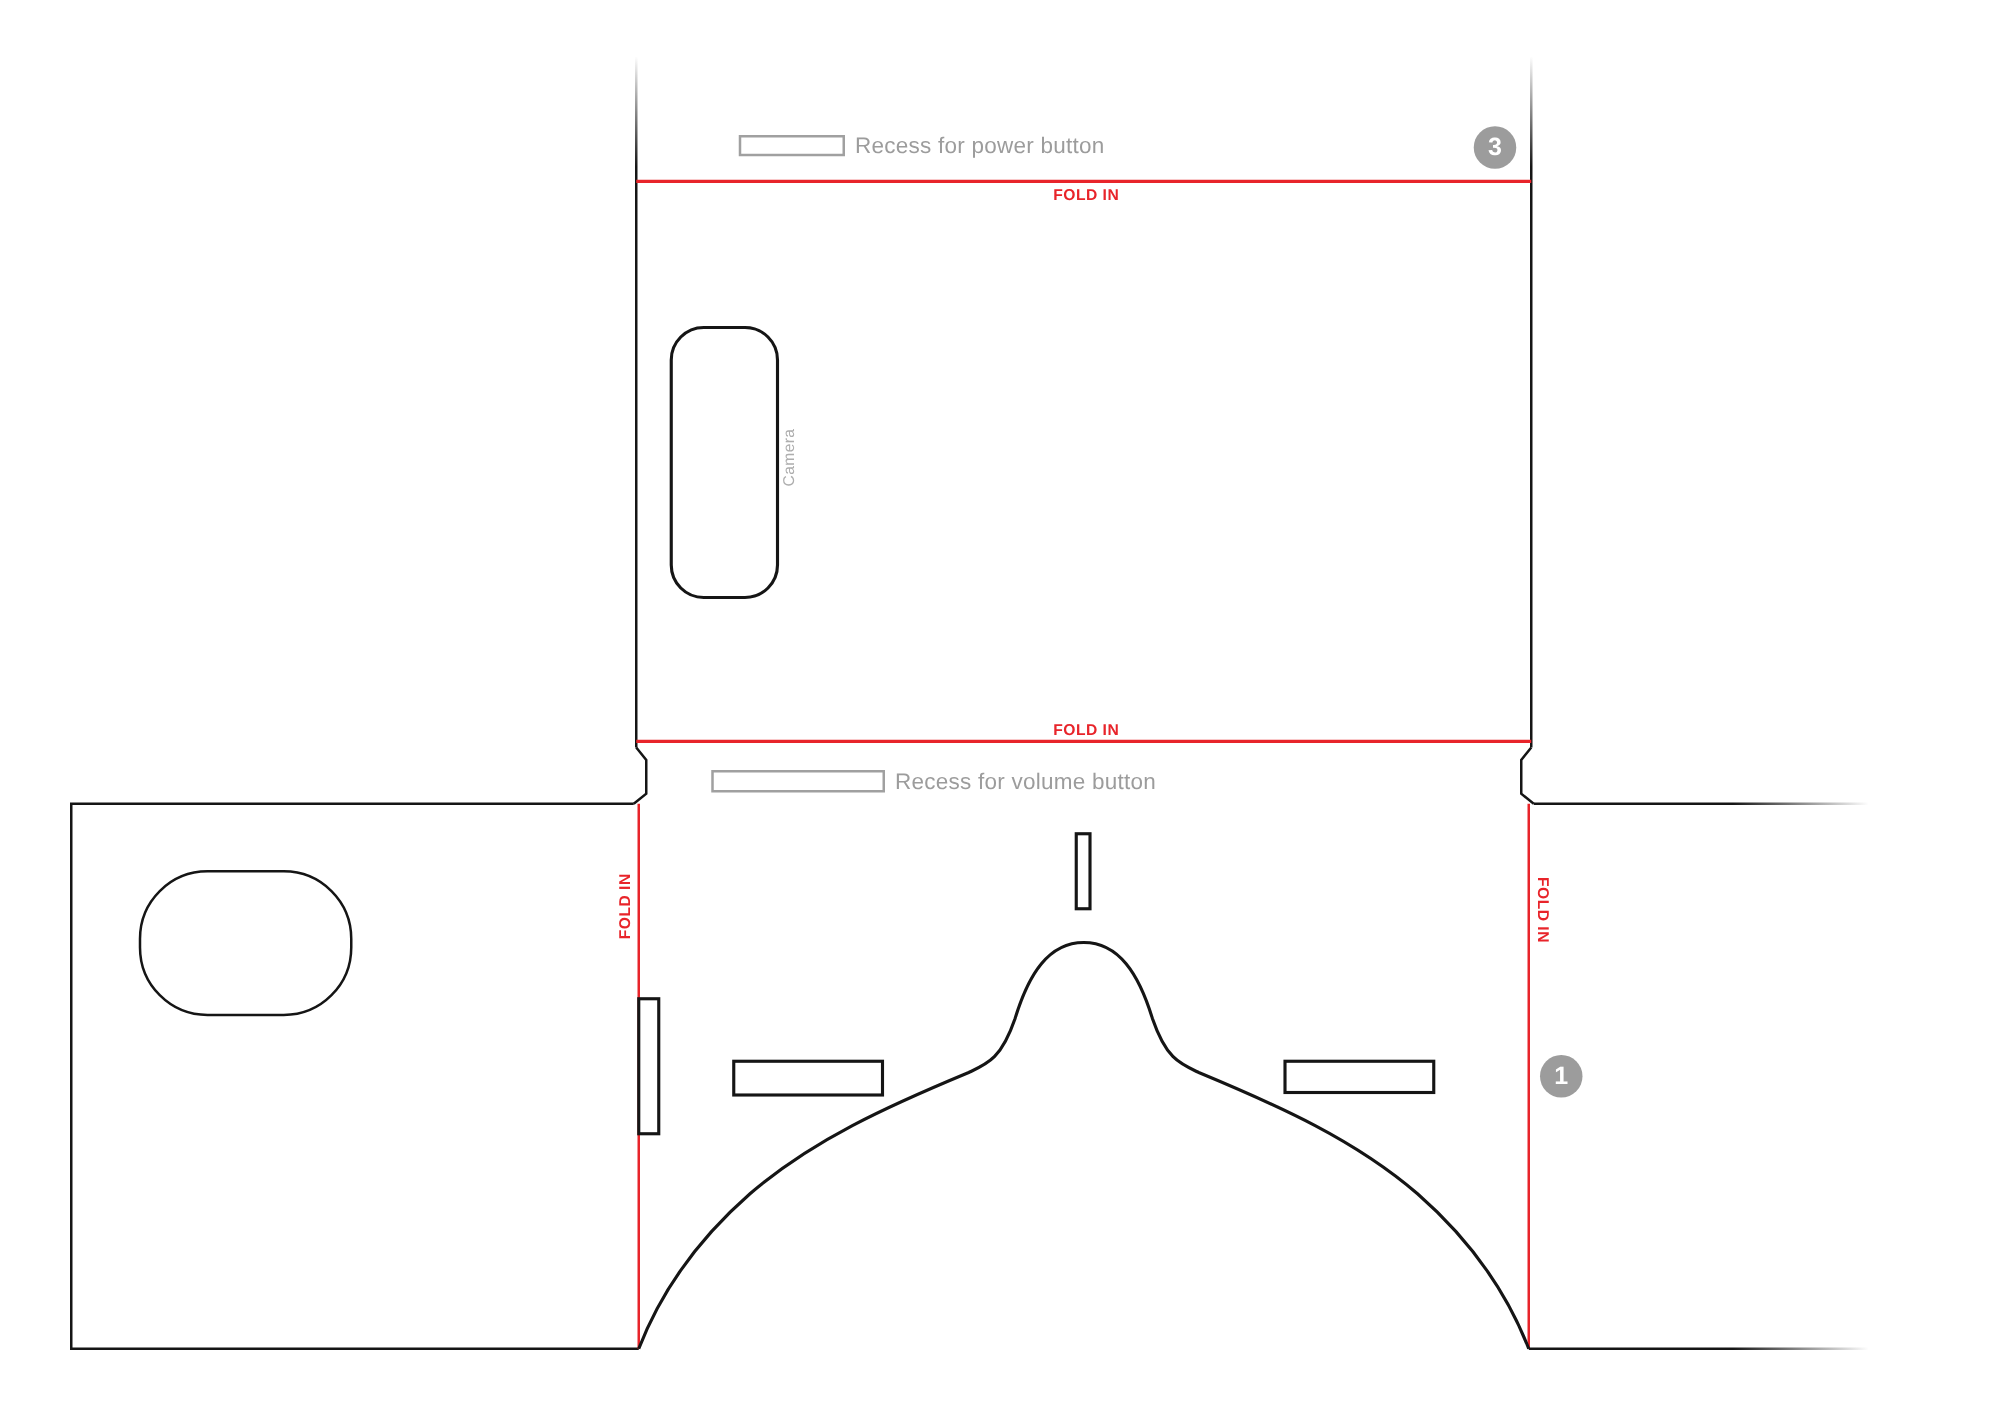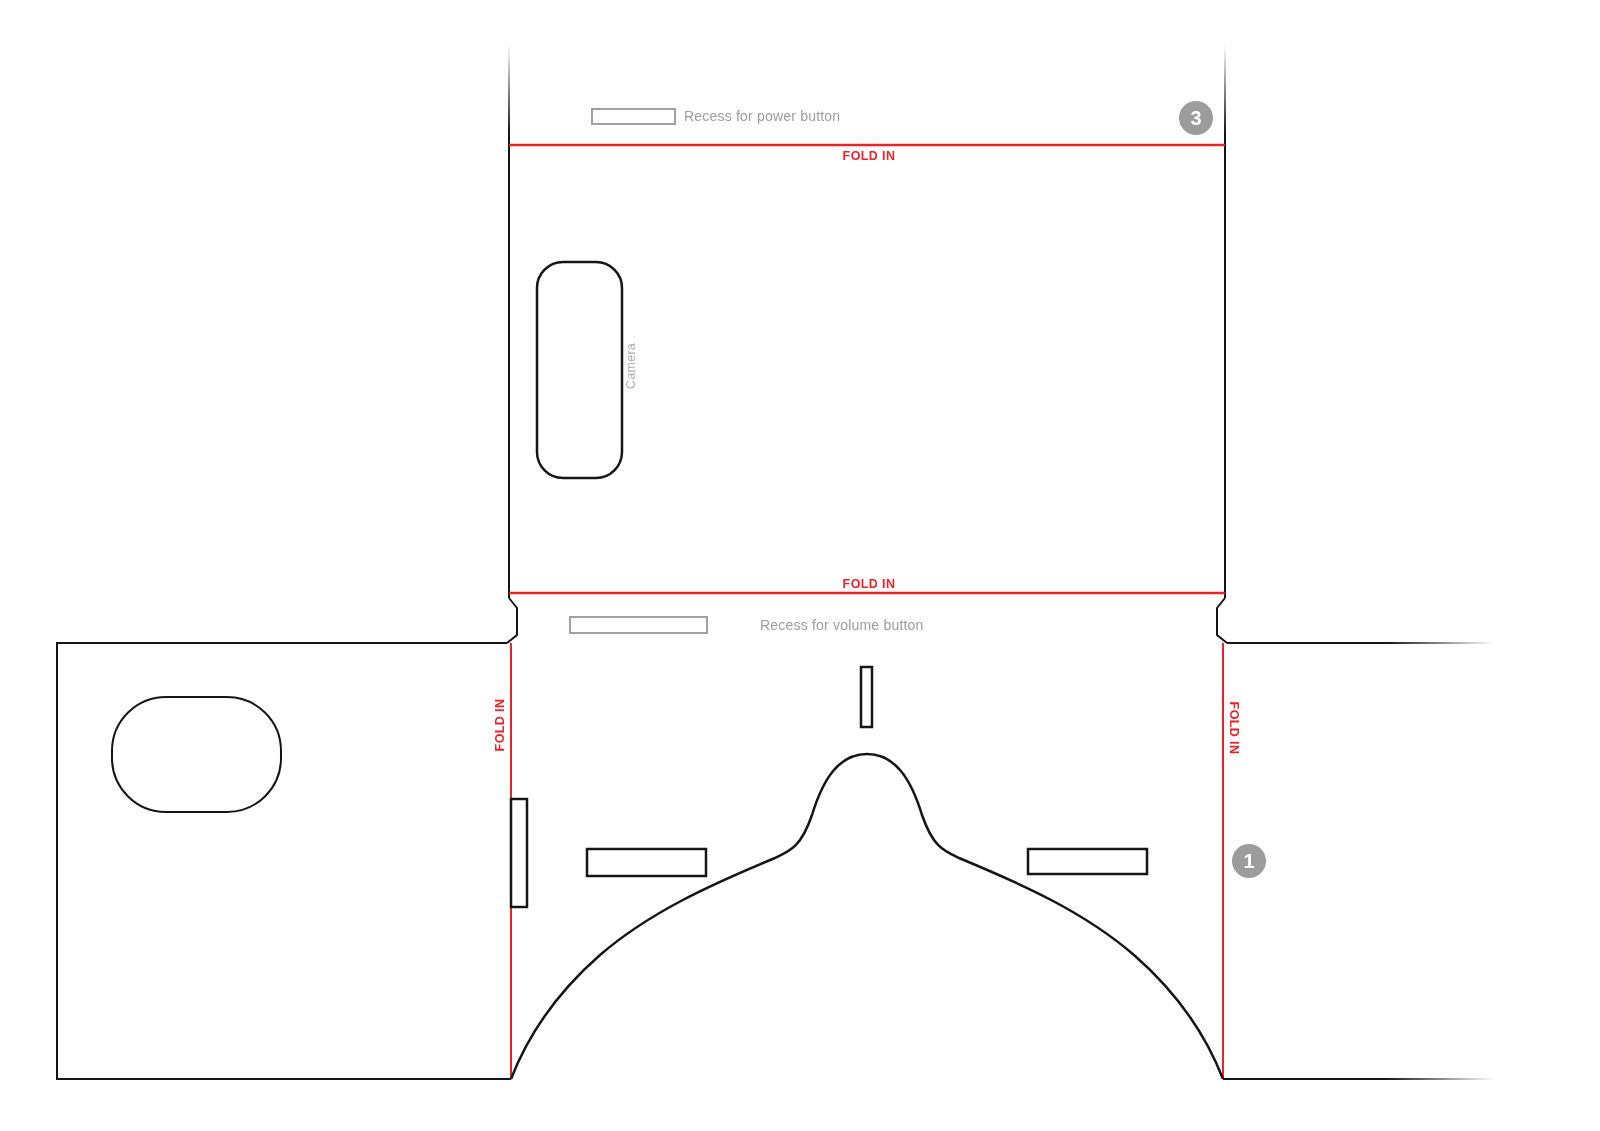--- a/index.html
+++ b/index.html
@@ -8,21 +8,21 @@
     font-family:"Liberation Sans", sans-serif;
   }
   svg.template{position:absolute;left:0;top:0;}
   .outline{fill:none;stroke:var(--line-black);stroke-width:2;}
   .outline-thick{fill:none;stroke:var(--line-black);stroke-width:2.5;}
   .slot{fill:#fff;stroke:var(--line-black);stroke-width:2.5;}
   .recess{fill:#fff;stroke:var(--recess-gray);stroke-width:2;}
   .foldline{fill:none;stroke:var(--fold-red);stroke-width:2.6;}
   .foldline-v{fill:none;stroke:var(--fold-red);stroke-width:2;}
   .label{
-    position:absolute;color:var(--label-gray);font-size:14px;letter-spacing:.2px;
+    position:absolute;color:var(--label-gray);font-size:18px;letter-spacing:.2px;
     white-space:nowrap;
   }
   .fold-label{
     position:absolute;color:var(--fold-red);font-size:12.5px;font-weight:700;
     letter-spacing:.4px;white-space:nowrap;transform:translate(-50%,-50%);
   }
   .fold-label.rot-ccw{transform:translate(-50%,-50%) rotate(-90deg);}
   .fold-label.rot-cw{transform:translate(-50%,-50%) rotate(90deg);}
   .camera-label{
     position:absolute;color:#aeaeae;font-size:12.5px;letter-spacing:.3px;
@@ -87,20 +87,20 @@
     <rect class="slot" x="1028" y="849" width="119" height="25"></rect>
     <rect class="slot" x="861" y="667" width="11" height="60"></rect>
   </svg>
 
   <div class="fold-label" style="left:869px;top:156px;">FOLD IN</div>
   <div class="fold-label" style="left:869px;top:584px;">FOLD IN</div>
   <div class="fold-label rot-ccw" style="left:500px;top:725px;">FOLD IN</div>
   <div class="fold-label rot-cw" style="left:1234px;top:728px;">FOLD IN</div>
 
   <div class="label" style="left:684px;top:109px;line-height:15px;">Recess for power button</div>
-  <div class="label" style="left:716px;top:617px;line-height:16px;margin-left:44px;">Recess for volume button</div>
+  <div class="label" style="left:716px;top:617px;line-height:16px;">Recess for volume button</div>
 
   <div class="camera-label" style="left:631px;top:366px;">Camera</div>
 
   <div class="badge" style="left:1196px;top:118px;">3</div>
   <div class="badge" style="left:1249px;top:861px;">1</div>
 
 </div>
 
 </body></html>

